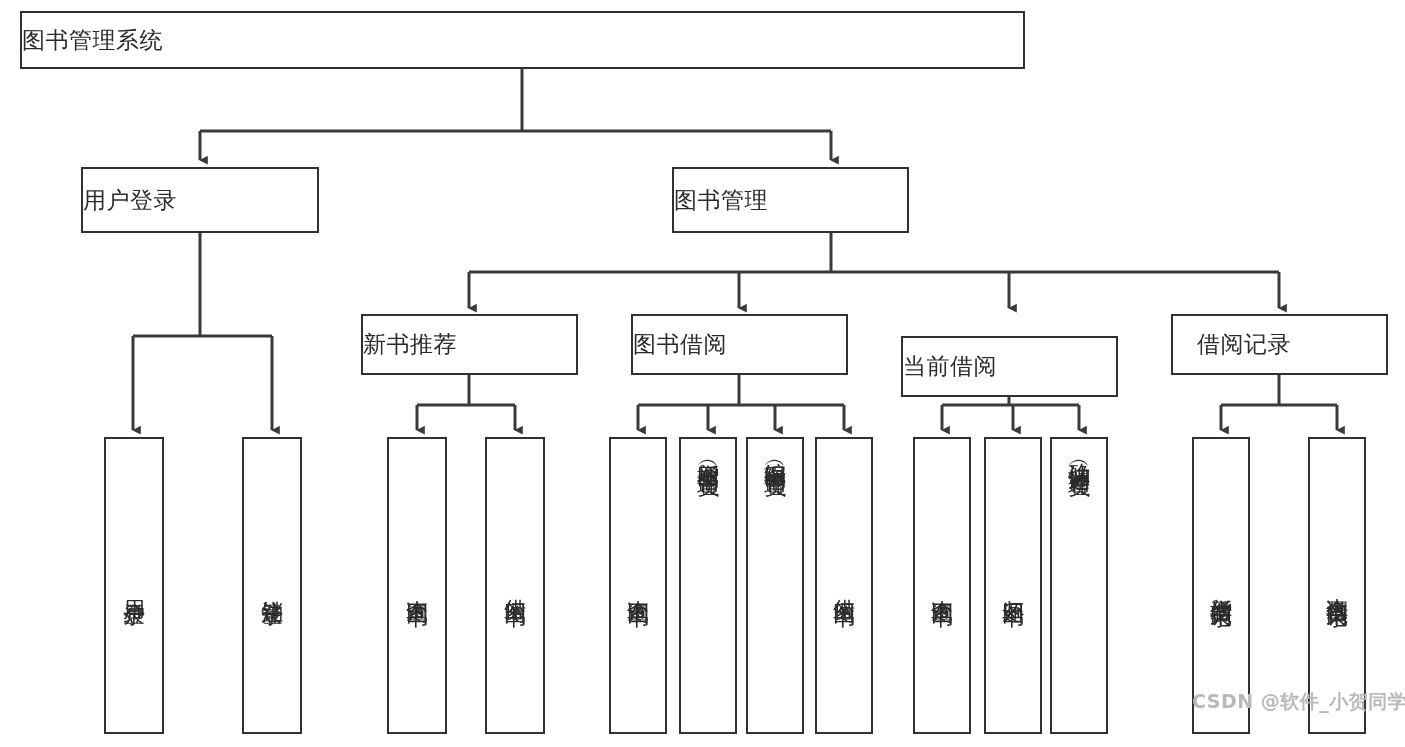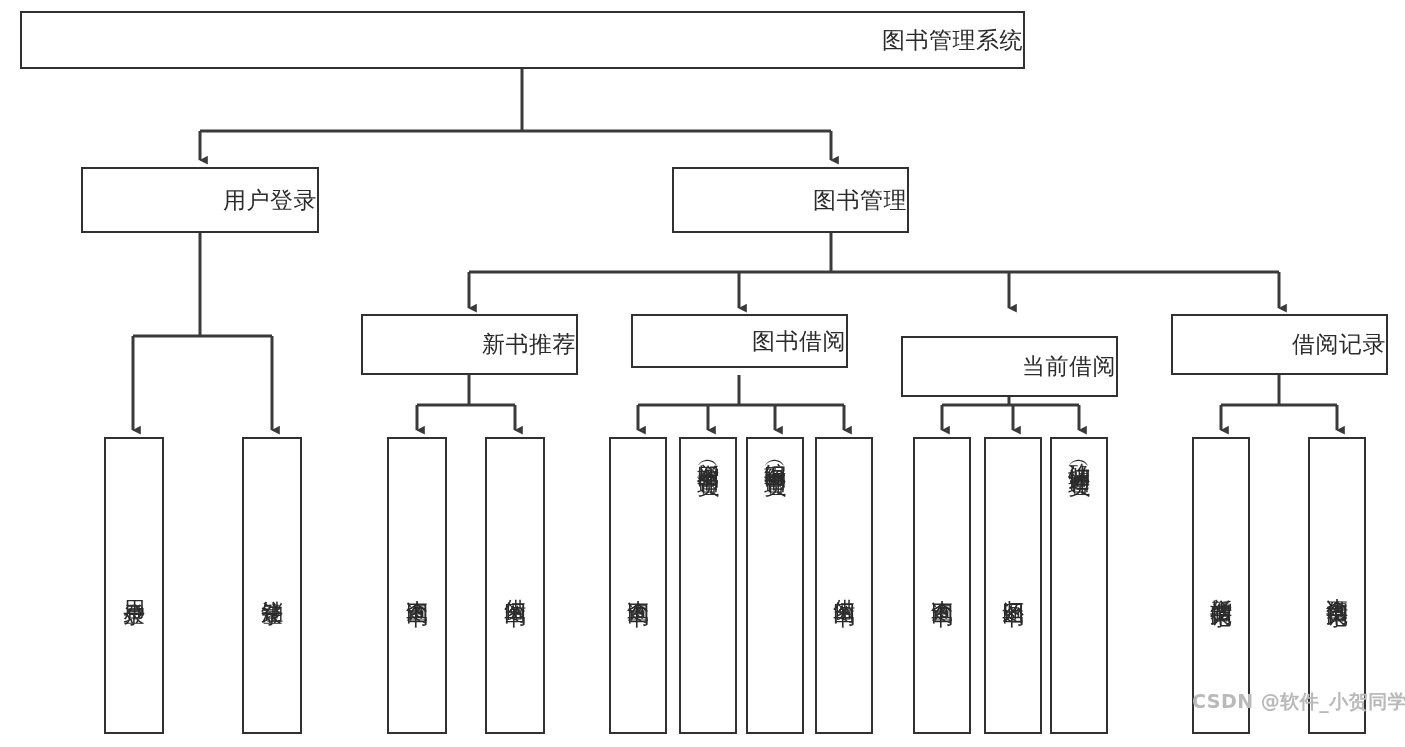--- a/index.html
+++ b/index.html
@@ -25,21 +25,21 @@
     height: 747px;
     pointer-events: none;
   }
   .node {
     position: absolute;
     box-sizing: border-box;
     background: #ffffff;
     border: 2px solid #33312f;
     display: flex;
     align-items: center;
-    justify-content: flex-end;
+    justify-content: flex-start;
     color: #2b2b2b;
   }
   .node .lbl {
     font-size: 23px;
     line-height: 1.25;
     letter-spacing: 0.5px;
     white-space: nowrap;
   }
   .leaf {
     align-items: flex-start;
@@ -128,24 +128,24 @@
     <span class="lbl">图书管理系统</span>
   </div>
 
   <div class="node" style="left:81px; top:167px; width:238px; height:66px;">
     <span class="lbl">用户登录</span>
   </div>
   <div class="node" style="left:672px; top:167px; width:237px; height:66px;">
     <span class="lbl">图书管理</span>
   </div>
 
-  <div class="node" style="left:361px; top:314px; width:217px; height:61px;padding-left:40px;">
+  <div class="node" style="left:361px; top:314px; width:217px; height:61px;">
     <span class="lbl">新书推荐</span>
   </div>
-  <div class="node" style="left:631px; top:314px; width:217px; height:54px;">
+  <div class="node" style="left:631px; top:314px; width:217px; height:61px;">
     <span class="lbl">图书借阅</span>
   </div>
   <div class="node" style="left:901px; top:314px; width:217px; height:61px;margin-top:22px;">
     <span class="lbl">当前借阅</span>
   </div>
   <div class="node" style="left:1171px; top:314px; width:217px; height:61px;padding-left:24px;">
     <span class="lbl">借阅记录</span>
   </div>
 
   <div class="node leaf centered" style="left:104px; top:437px; width:60px; height:297px;">

